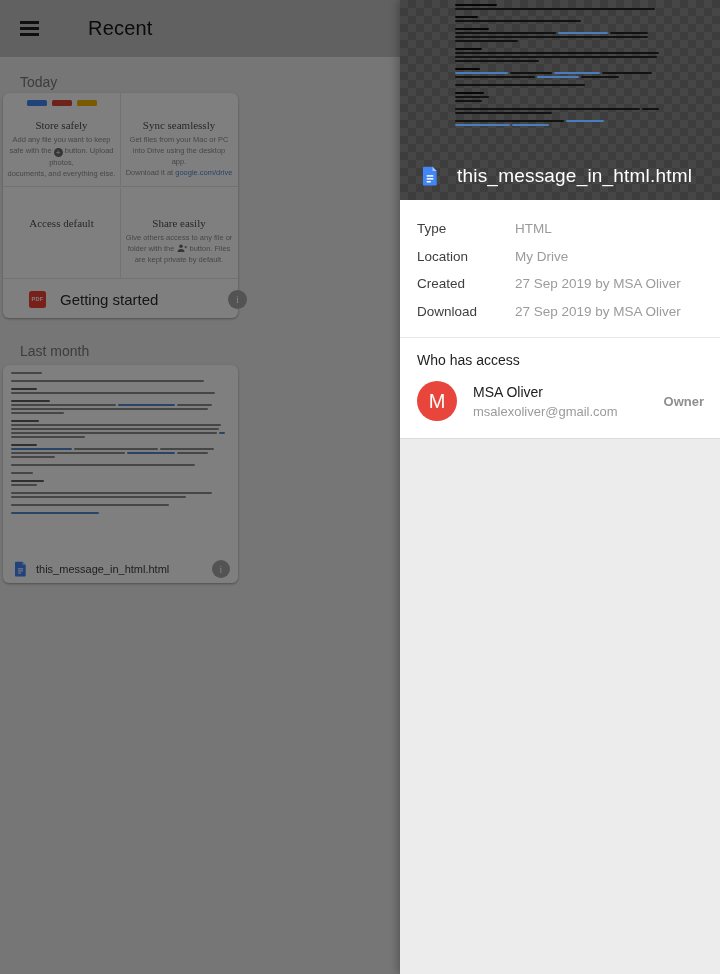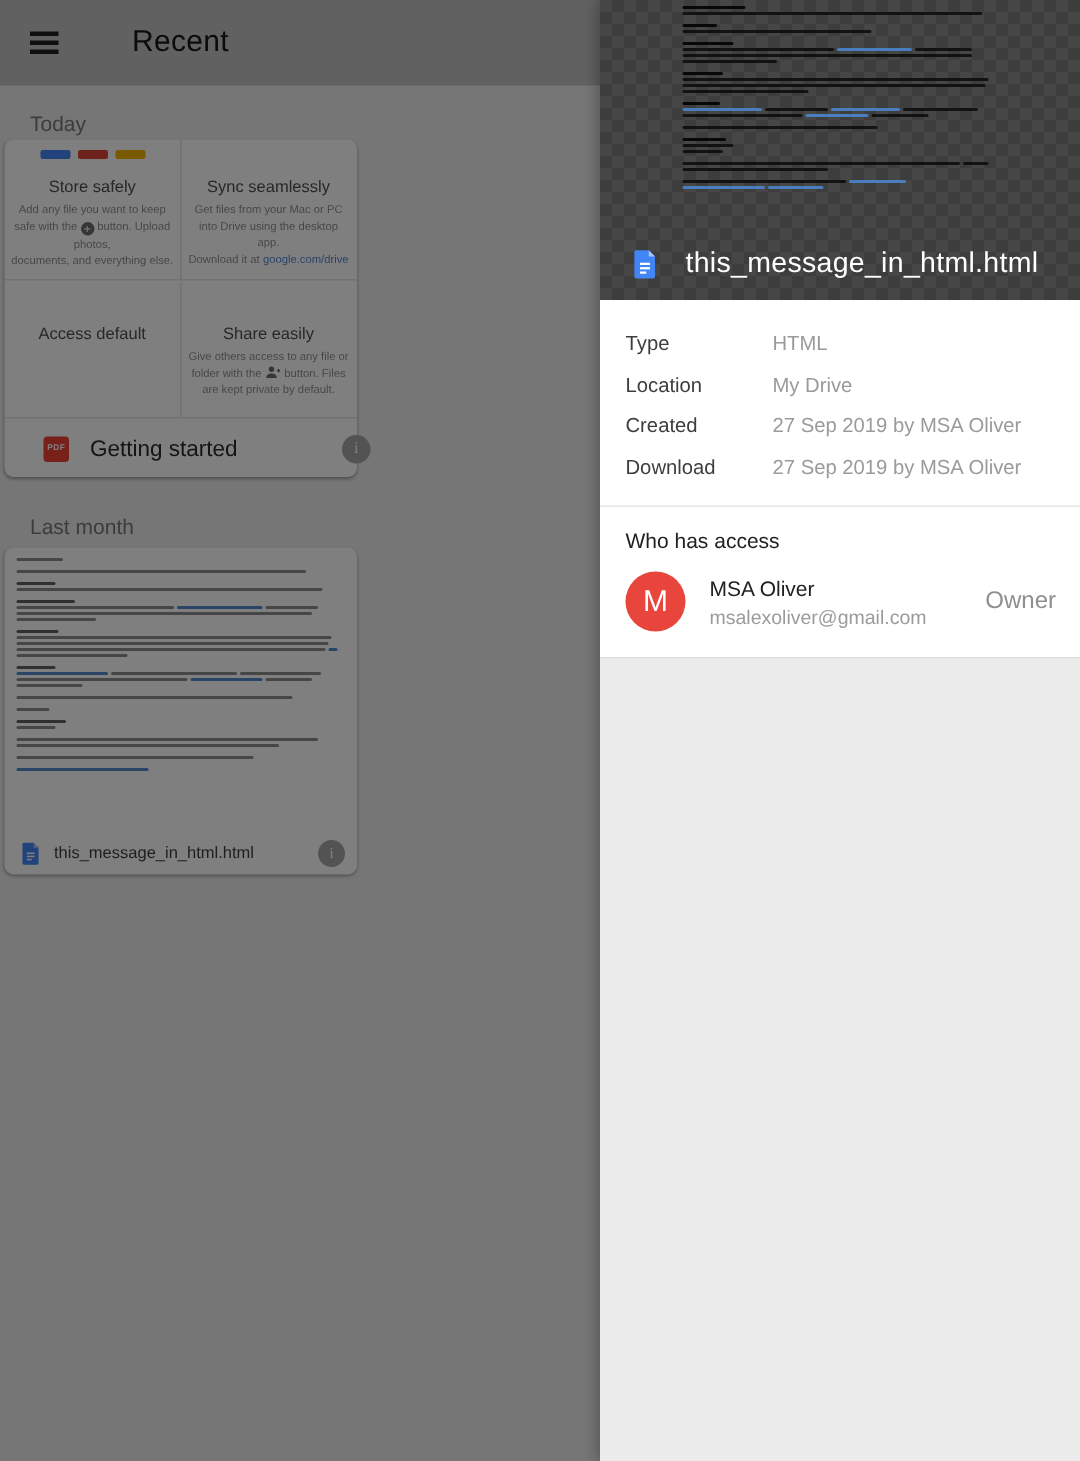--- a/index.html
+++ b/index.html
@@ -22,21 +22,21 @@
   #lastmonth-label { top:343px; }
 
   .card { position:absolute; left:3px; width:235px; background:#fff;
     border-radius:6px; box-shadow:0 1px 2.5px rgba(0,0,0,.35); }
   #welcome-card { top:93px; height:225px; }
   .tile-row { position:absolute; left:0; width:235px; height:94px; display:flex; }
   #tile-row-1 { top:0; border-bottom:1px solid #e4e4e4; }
   #tile-row-2 { top:95px; height:91px; border-bottom:1px solid #e4e4e4; }
   .tile { width:117px; text-align:center; position:relative; }
   .tile + .tile { border-left:1px solid #e4e4e4; }
-  .tile-title { font-size:11px; color:#4f4f4f; margin-top:4px; }
+  .tile-title { font-size:11px; color:#4f4f4f; margin-top:4px;font-family:Liberation Serif, serif; }
   #tile-row-1 .tile-title { margin-top:26px; }
   #tile-row-2 .tile-title { margin-top:29px; }
   .tile-body { font-size:7.5px; line-height:11px; color:#8f8f8f; margin-top:3px; padding:0 4px; }
   .illus { position:absolute; top:7px; left:0; width:100%; height:10px; }
   .file-bars { display:flex; justify-content:center; gap:5px; }
   .file-bars i { display:block; width:20px; height:6px; border-radius:1.5px; }
   .laptop-bar { width:84px; height:7px; border-radius:4px; background:#c9c9c9; margin:0 auto; }
   .inline-ic { display:inline-flex; align-items:center; justify-content:center;
     width:9px; height:9px; border-radius:50%; background:#6d6d6d; color:#fff;
     font-size:8px; line-height:9px; vertical-align:-1.5px; }
@@ -84,21 +84,21 @@
   .field-value { color:#9b9b9b; }
 
   #access-card { background:#fff; padding:14px 16px 17px 17px; border-bottom:1px solid #dcdcdc; }
   #access-heading { font-size:14px; color:#1f1f1f; }
   .member-row { display:flex; align-items:center; margin-top:13px; }
   .avatar { width:40px; height:40px; border-radius:50%; background:#e8453c; color:#fff;
     font-size:20px; display:flex; align-items:center; justify-content:center; }
   .member-info { margin-left:16px; }
   .member-name { font-size:14px; color:#212121; margin-bottom:4px; }
   .member-email { font-size:13px; color:#9b9b9b; }
-  .member-role { margin-left:auto; font-size:16px; color:#8f8f8f; align-self:center; }
+  .member-role { margin-left:auto; font-size:13px; color:#8f8f8f; align-self:center;font-weight:bold; }
 
   
   .skrow { height:2px; margin-bottom:2px; display:flex; gap:2px; }
   .skgap { height:2px; margin-bottom:2px; }
   .sk { height:2px; border-radius:1px; display:block; }
   .c-t { background:rgba(0,0,0,0.72); }
   .c-h { background:rgba(0,0,0,0.88); }
   .c-l { background:#4a7dbd; }
   .lite .c-t { background:rgba(0,0,0,0.45); }
   .lite .c-h { background:rgba(0,0,0,0.62); }

